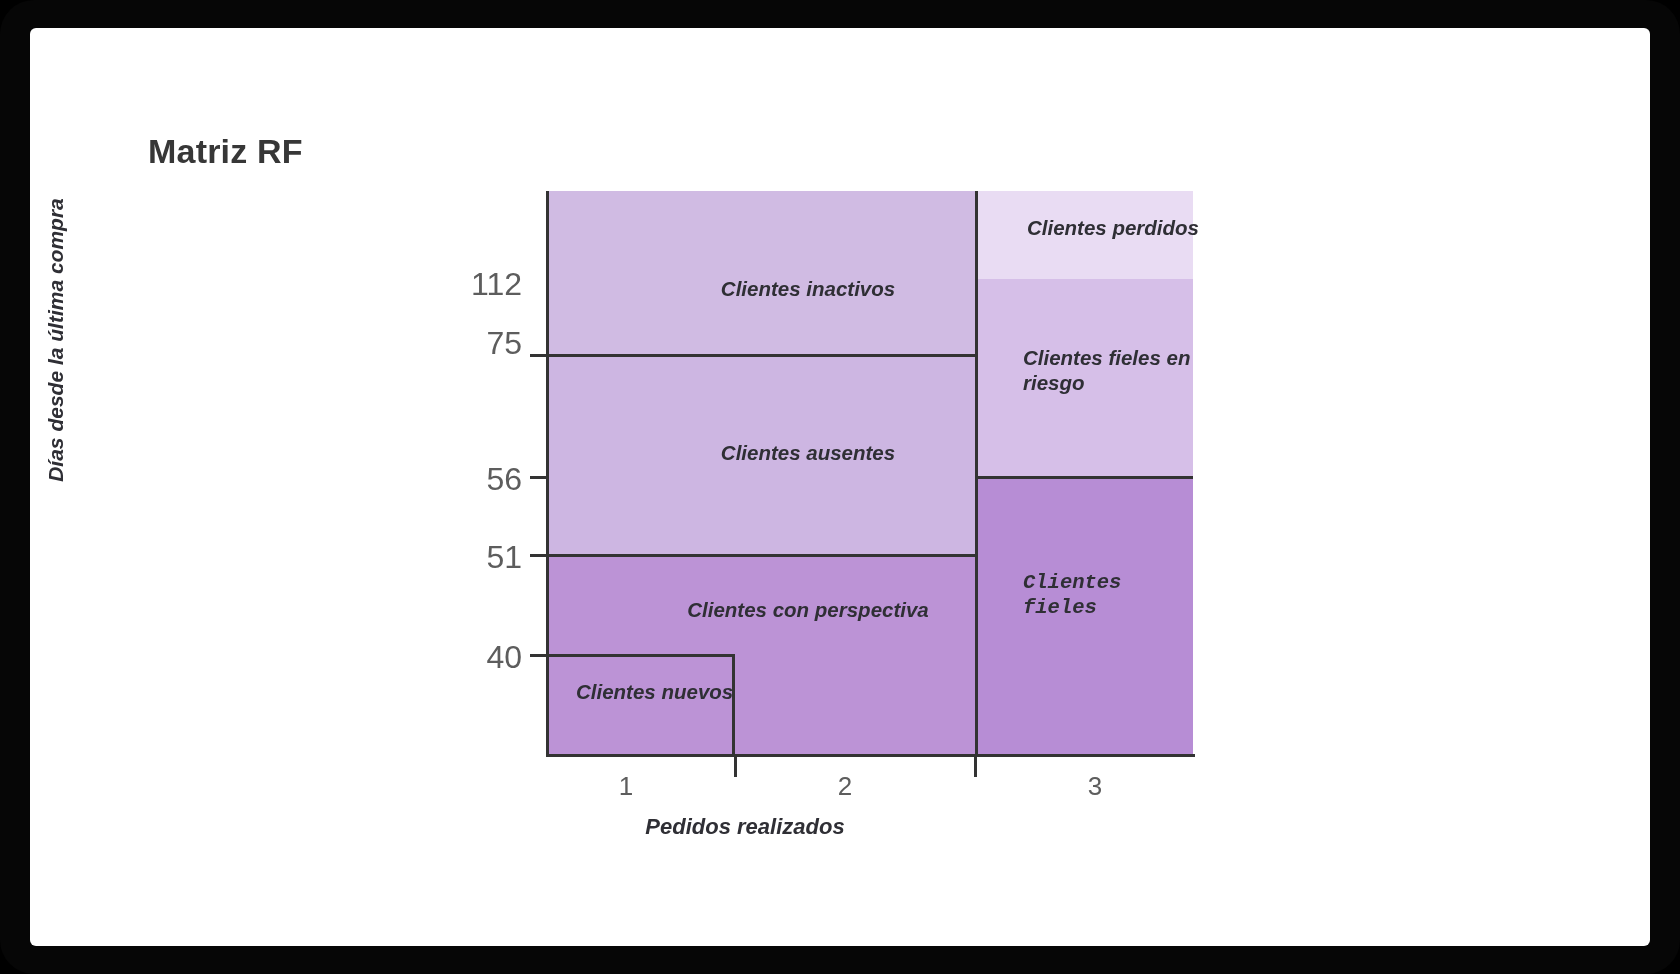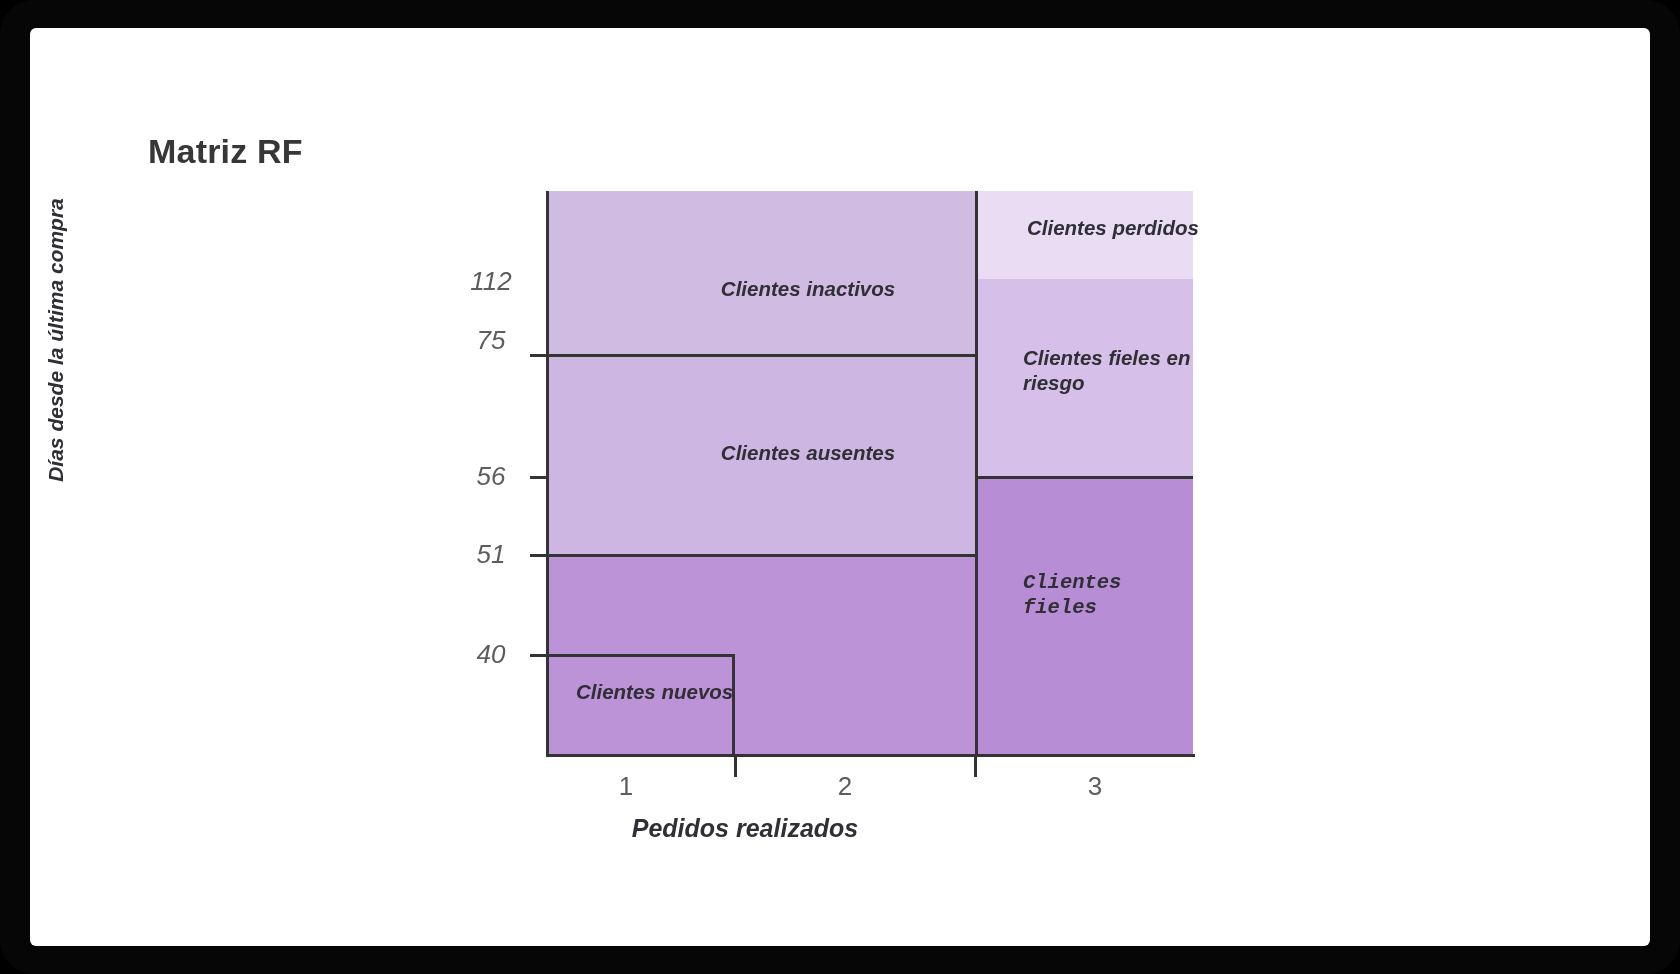--- a/index.html
+++ b/index.html
@@ -67,25 +67,24 @@
   #xaxis{
     position:absolute;
     left:518px;top:726px;
     width:647px;height:3px;
     background:#333;
   }
 
   .ytick-label{
     position:absolute;
     right:0;
-    font-size:26px;
+    font-size:32px;
     color:#5d5d5d;
-    text-align:center;
+    text-align:right;
     white-space:nowrap;
-    font-style:italic;
   }
   .ytick-line{
     position:absolute;
     background:#333333;
     height:3px;
   }
   .xtick-label{
     position:absolute;
     font-size:26px;
     color:#5d5d5d;
@@ -112,21 +111,21 @@
     color:#2f2f35;
     white-space:nowrap;
   }
   #xtitle{
     position:absolute;
     left:405px;top:786px;
     width:620px;
     text-align:center;
     font-style:italic;
     font-weight:bold;
-    font-size:25px;
+    font-size:22px;
     color:#2f2f35;
     white-space:nowrap;
   }
 </style>
 </head>
 <body>
 
 <div id="frame">
   <div id="card">
 
@@ -152,20 +151,21 @@
 
     <div id="chart">
 
       <div class="cell" style="left:0px;top:0px;width:427px;height:165px;background:#d0bbe3;"></div>
       <div class="celllabel" style="left:110px;top:85px;width:300px;text-align:center;">Clientes inactivos</div>
 
       <div class="cell" style="left:0px;top:165px;width:427px;height:200px;background:#cdb6e2;"></div>
       <div class="celllabel" style="left:110px;top:249px;width:300px;text-align:center;">Clientes ausentes</div>
 
       <div class="cell" style="left:0px;top:365px;width:427px;height:199px;background:#bc93d6;"></div>
+      <div class="celllabel" style="left:60px;top:406px;width:400px;text-align:center;">Clientes con perspectiva</div>
 
       <div class="cell" style="left:0px;top:465px;width:187px;height:99px;background:#bc93d6;"></div>
       <div class="celllabel" style="left:28px;top:488px;width:170px;text-align:left;">Clientes nuevos</div>
 
       <div class="cell" style="left:430px;top:0px;width:215px;height:88px;background:#e9dcf3;"></div>
       <div class="celllabel" style="left:45px;top:24px;width:180px;text-align:center;margin-left:430px;">Clientes perdidos</div>
 
       <div class="cell" style="left:430px;top:88px;width:215px;height:199px;background:#d6bfe8;"></div>
       <div class="celllabel" style="left:475px;top:154px;width:170px;text-align:left;">Clientes fieles en riesgo</div>
 

